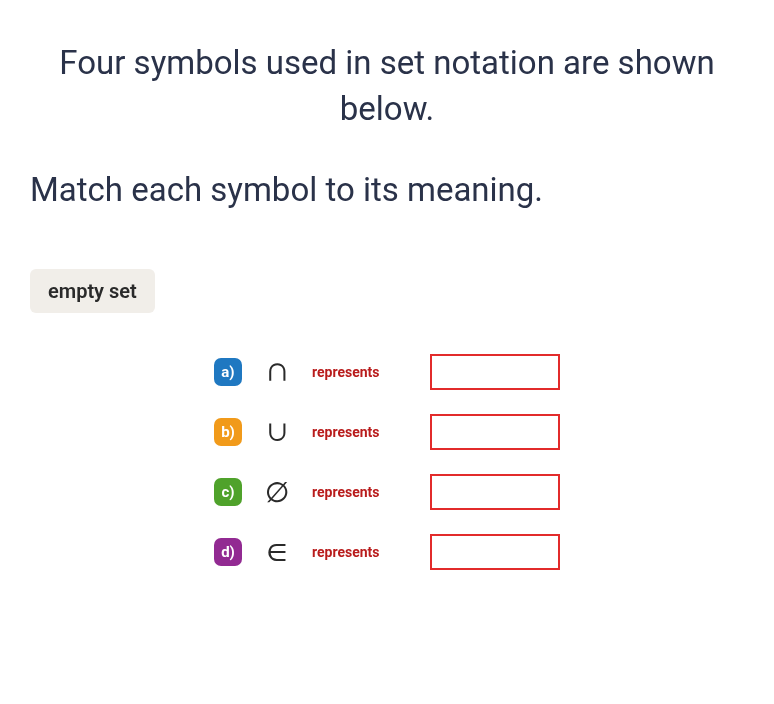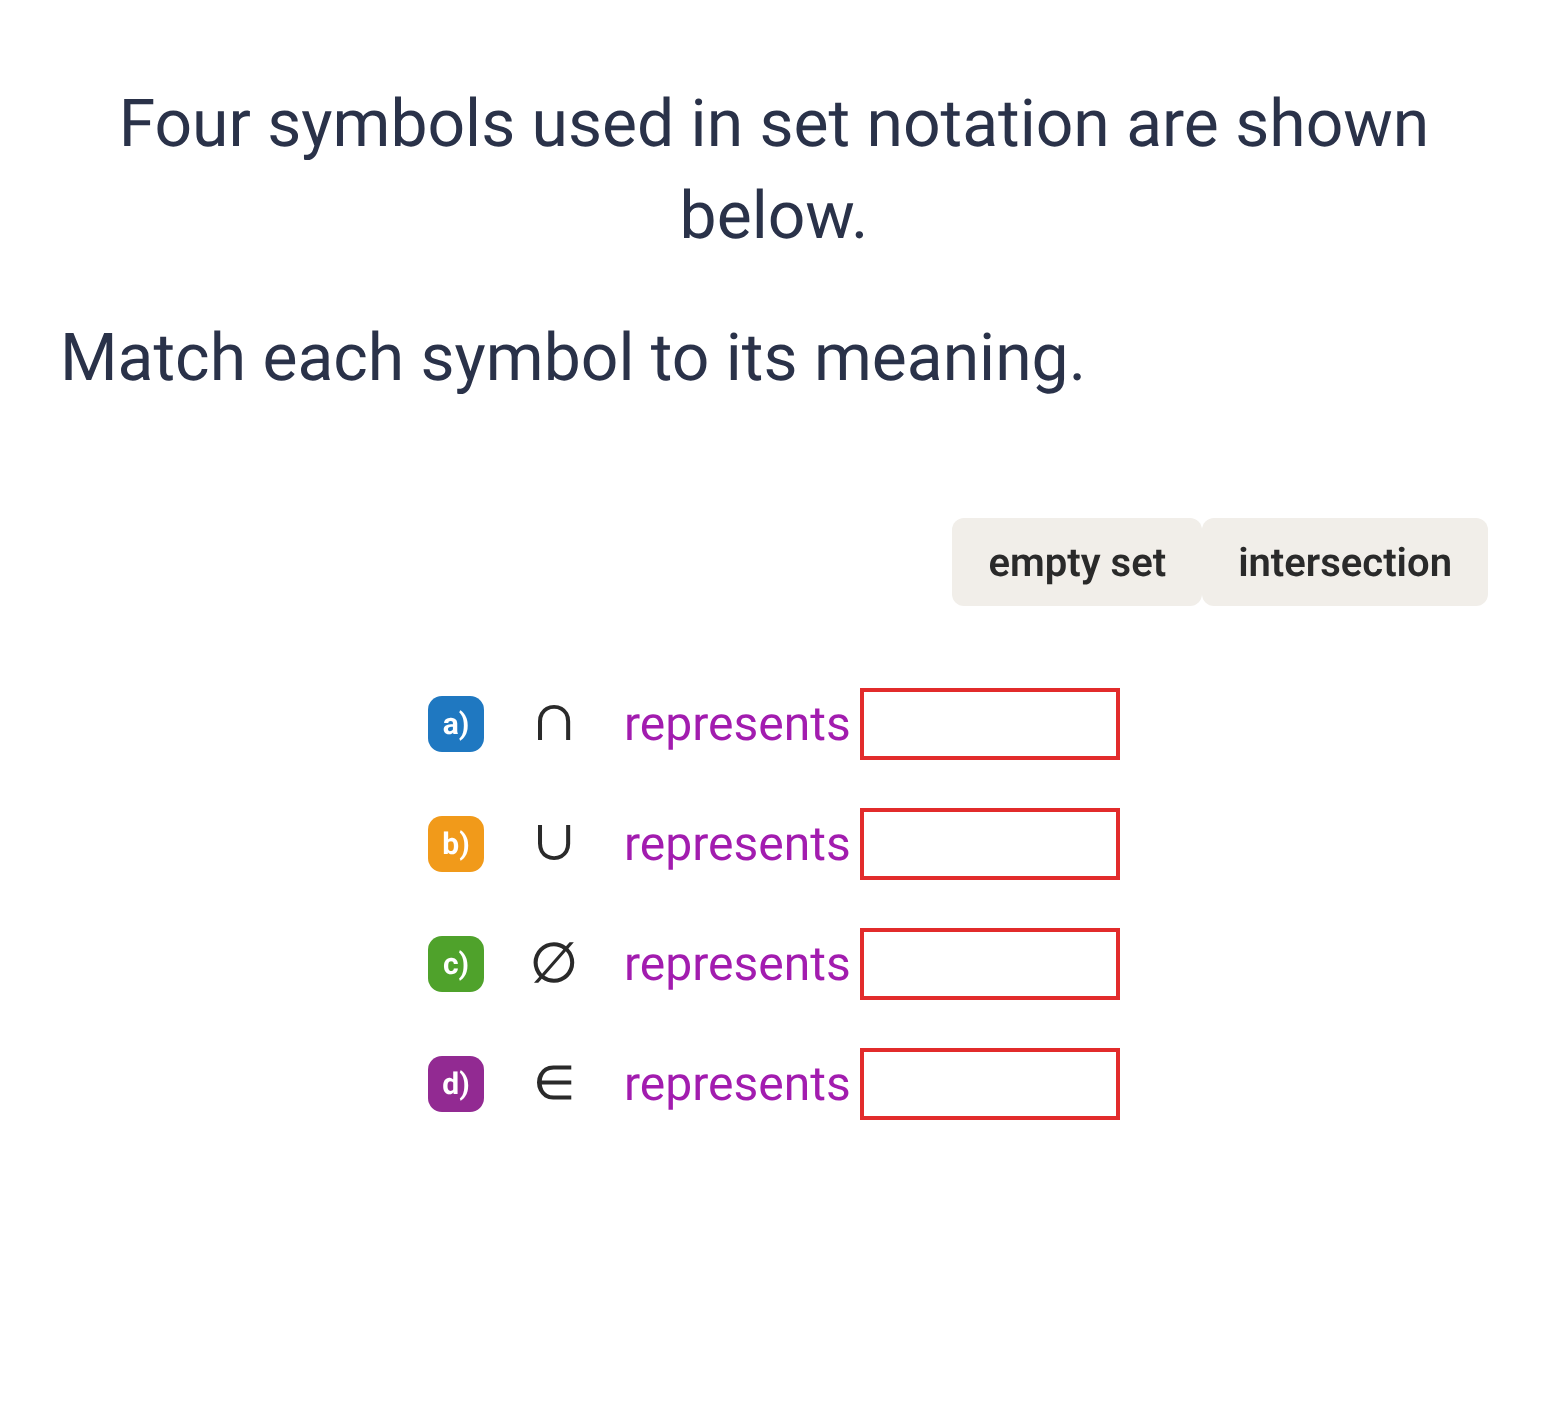--- a/index.html
+++ b/index.html
@@ -10,32 +10,33 @@
     font-family: -apple-system, BlinkMacSystemFont, "Segoe UI", Roboto, sans-serif;
     color: #2a3249;
     padding: 40px 30px;
   }
   .heading {
     text-align: center;
     font-size: 33px;
     font-weight: 400;
     line-height: 1.4;
     color: #2a3249;
-    margin-bottom: 28px;
+    margin-bottom: 38px;
   }
   .subheading {
     text-align: left;
     font-size: 33px;
     font-weight: 400;
     color: #2a3249;
     margin-bottom: 60px;
   }
   .choices-row {
     display: flex;
-    justify-content: flex-end;
+    justify-content: flex-start;
+    gap: 24px;
     margin-bottom: 40px;
   }
   .choice {
     background: #f1eee9;
     border-radius: 6px;
     padding: 10px 18px;
     font-size: 20px;
     font-weight: 600;
     color: #2a2a2a;
     cursor: grab;
@@ -64,41 +65,40 @@
   }
   .symbol {
     width: 34px;
     text-align: center;
     font-size: 30px;
     font-weight: 400;
     color: #2a2a2a;
     font-family: "STIX Two Math", "Cambria Math", serif;
   }
   .represents {
-    font-size: 24px;
-    font-weight: 400;
-    color: #a21caf;
+    font-size: 14px;
+    font-weight: 700;
+    color: #b91c1c;
     width: 100px;
   }
   .dropzone {
     width: 130px;
     height: 36px;
     border: 2px solid #e22b2b;
     background: #ffffff;
   }
 </style>
 </head>
 <body>
 
 <div class="heading">Four symbols used in set notation are shown below.</div>
 <div class="subheading">Match each symbol to its meaning.</div>
 
 <div class="choices-row">
   <div class="choice">empty set</div>
-  <div class="choice">intersection</div>
 </div>
 
 <div class="rows">
 
   <div class="row">
     <span class="label-badge" style="background-color: rgb(31, 120, 193);">a)</span>
     <span class="symbol">∩</span>
     <span class="represents">represents</span>
     <div class="dropzone"></div>
   </div>

